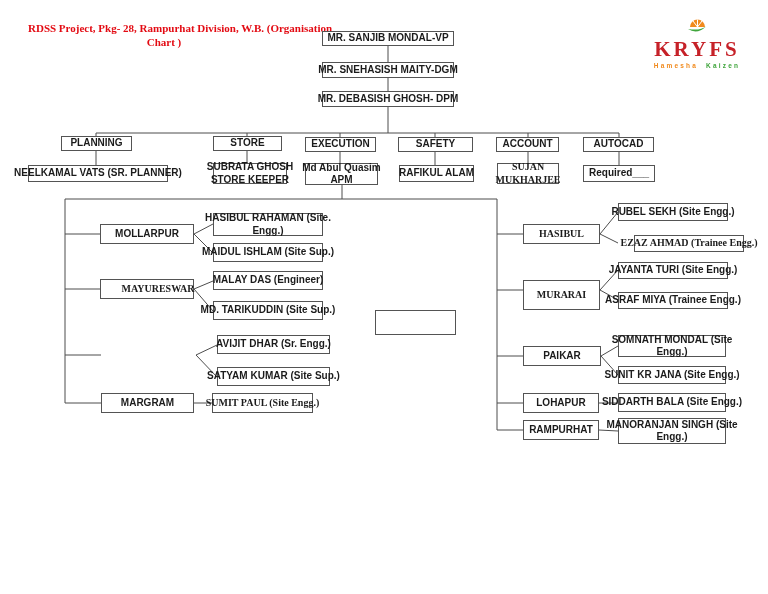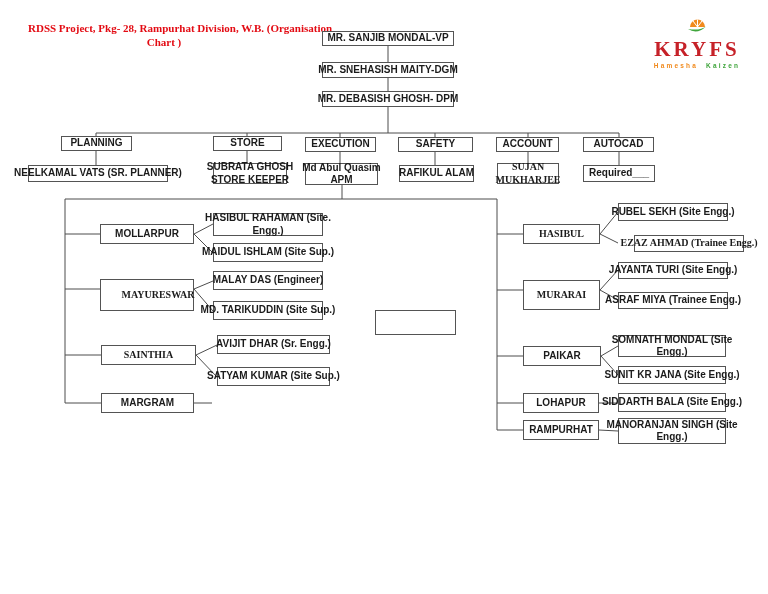--- a/index.html
+++ b/index.html
@@ -108,31 +108,31 @@
   <div class="box" style="left:213px;top:163px;width:74px;height:21px;">SUBRATA GHOSH
 STORE KEEPER</div>
   <div class="box" style="left:305px;top:163px;width:73px;height:22px;">Md Abul Quasim
 APM</div>
   <div class="box" style="left:399px;top:165px;width:75px;height:17px;">RAFIKUL ALAM</div>
   <div class="box serif" style="left:497px;top:163px;width:62px;height:21px;">SUJAN
 MUKHARJEE</div>
   <div class="box" style="left:583px;top:165px;width:72px;height:17px;">Required___</div>
 
   <div class="box" style="left:100px;top:224px;width:94px;height:20px;">MOLLARPUR</div>
-  <div class="box serif" style="left:100px;top:279px;width:94px;height:32px;padding-left:24px;">MAYURESWAR</div>
-  <div class="box serif" style="left:101px;top:345px;width:95px;height:20px;">SAINTHIA</div>
+  <div class="box serif" style="left:100px;top:279px;width:94px;height:20px;padding-left:24px;">MAYURESWAR</div>
   <div class="box" style="left:101px;top:393px;width:93px;height:20px;">MARGRAM</div>
 
   <div class="box" style="left:213px;top:213px;width:110px;height:23px;">HASIBUL RAHAMAN (Site.
 Engg.)</div>
   <div class="box" style="left:213px;top:243px;width:110px;height:19px;">MAIDUL ISHLAM (Site Sup.)</div>
   <div class="box" style="left:213px;top:271px;width:110px;height:19px;">MALAY DAS (Engineer)</div>
   <div class="box" style="left:213px;top:301px;width:110px;height:19px;">MD. TARIKUDDIN (Site Sup.)</div>
   <div class="box" style="left:217px;top:335px;width:113px;height:19px;">AVIJIT DHAR (Sr. Engg.)</div>
   <div class="box" style="left:217px;top:367px;width:113px;height:19px;">SATYAM KUMAR (Site Sup.)</div>
+  <div class="box serif" style="left:212px;top:393px;width:101px;height:20px;">SUMIT PAUL (Site Engg.)</div>
 
   <div class="box" style="left:375px;top:310px;width:81px;height:25px;"></div>
 
   <div class="box serif" style="left:523px;top:224px;width:77px;height:20px;">HASIBUL</div>
   <div class="box serif" style="left:523px;top:280px;width:77px;height:30px;">MURARAI</div>
   <div class="box" style="left:523px;top:346px;width:78px;height:20px;">PAIKAR</div>
   <div class="box" style="left:523px;top:393px;width:76px;height:20px;">LOHAPUR</div>
   <div class="box" style="left:523px;top:420px;width:76px;height:20px;">RAMPURHAT</div>
 
   <div class="box" style="left:618px;top:203px;width:110px;height:18px;">RUBEL SEKH (Site Engg.)</div>

